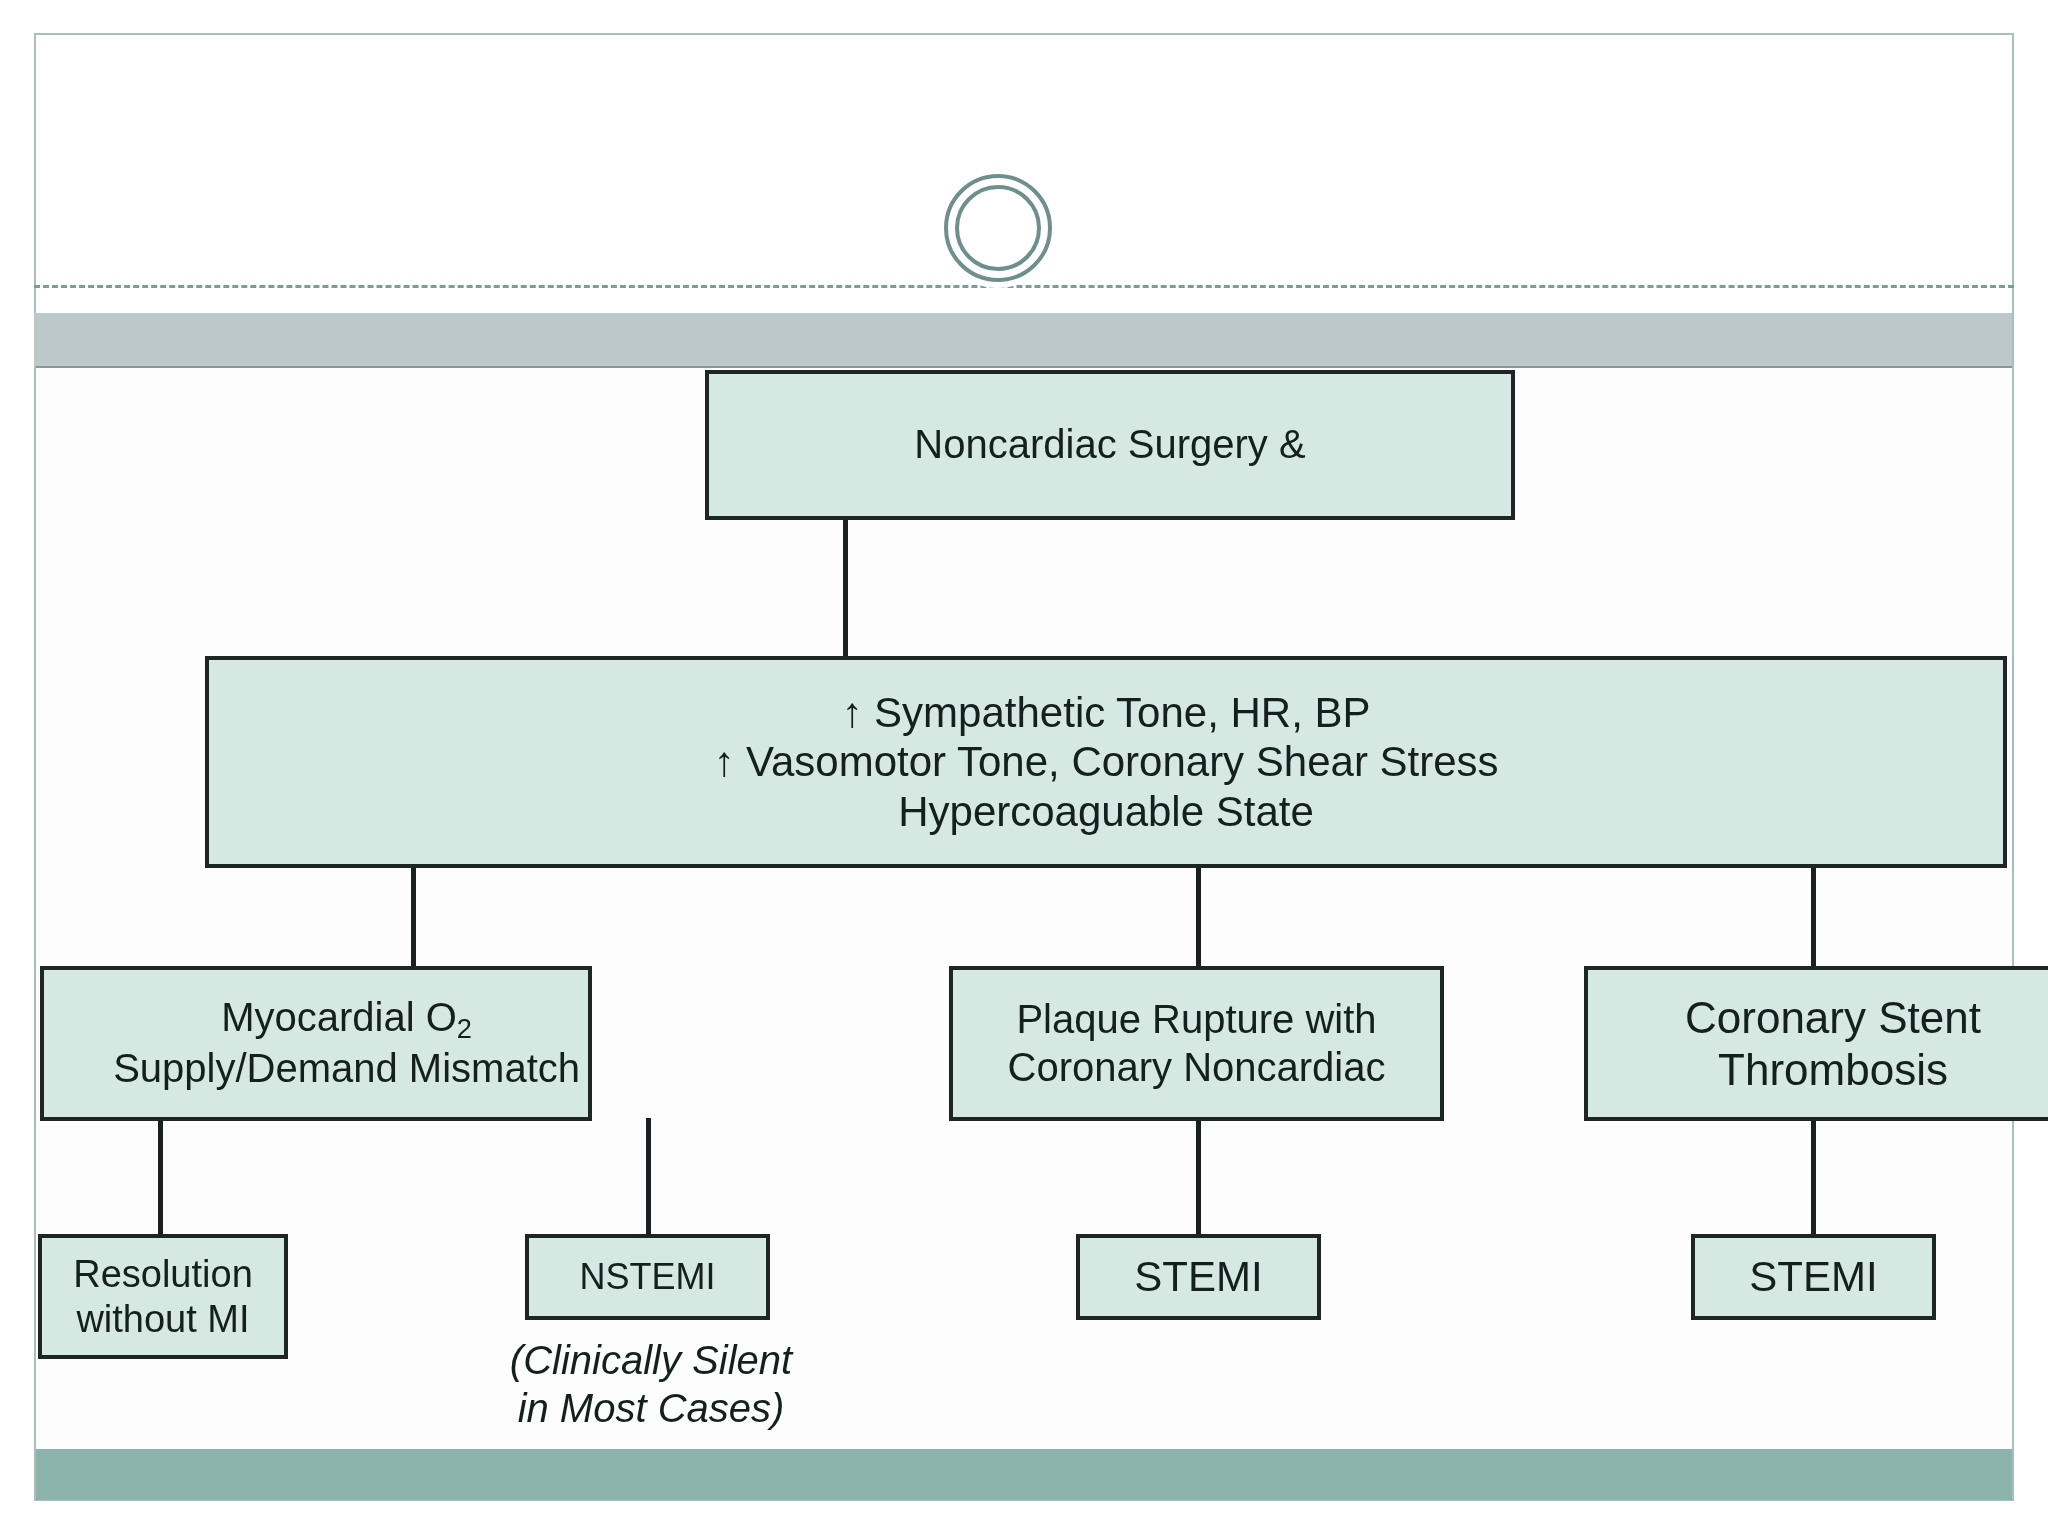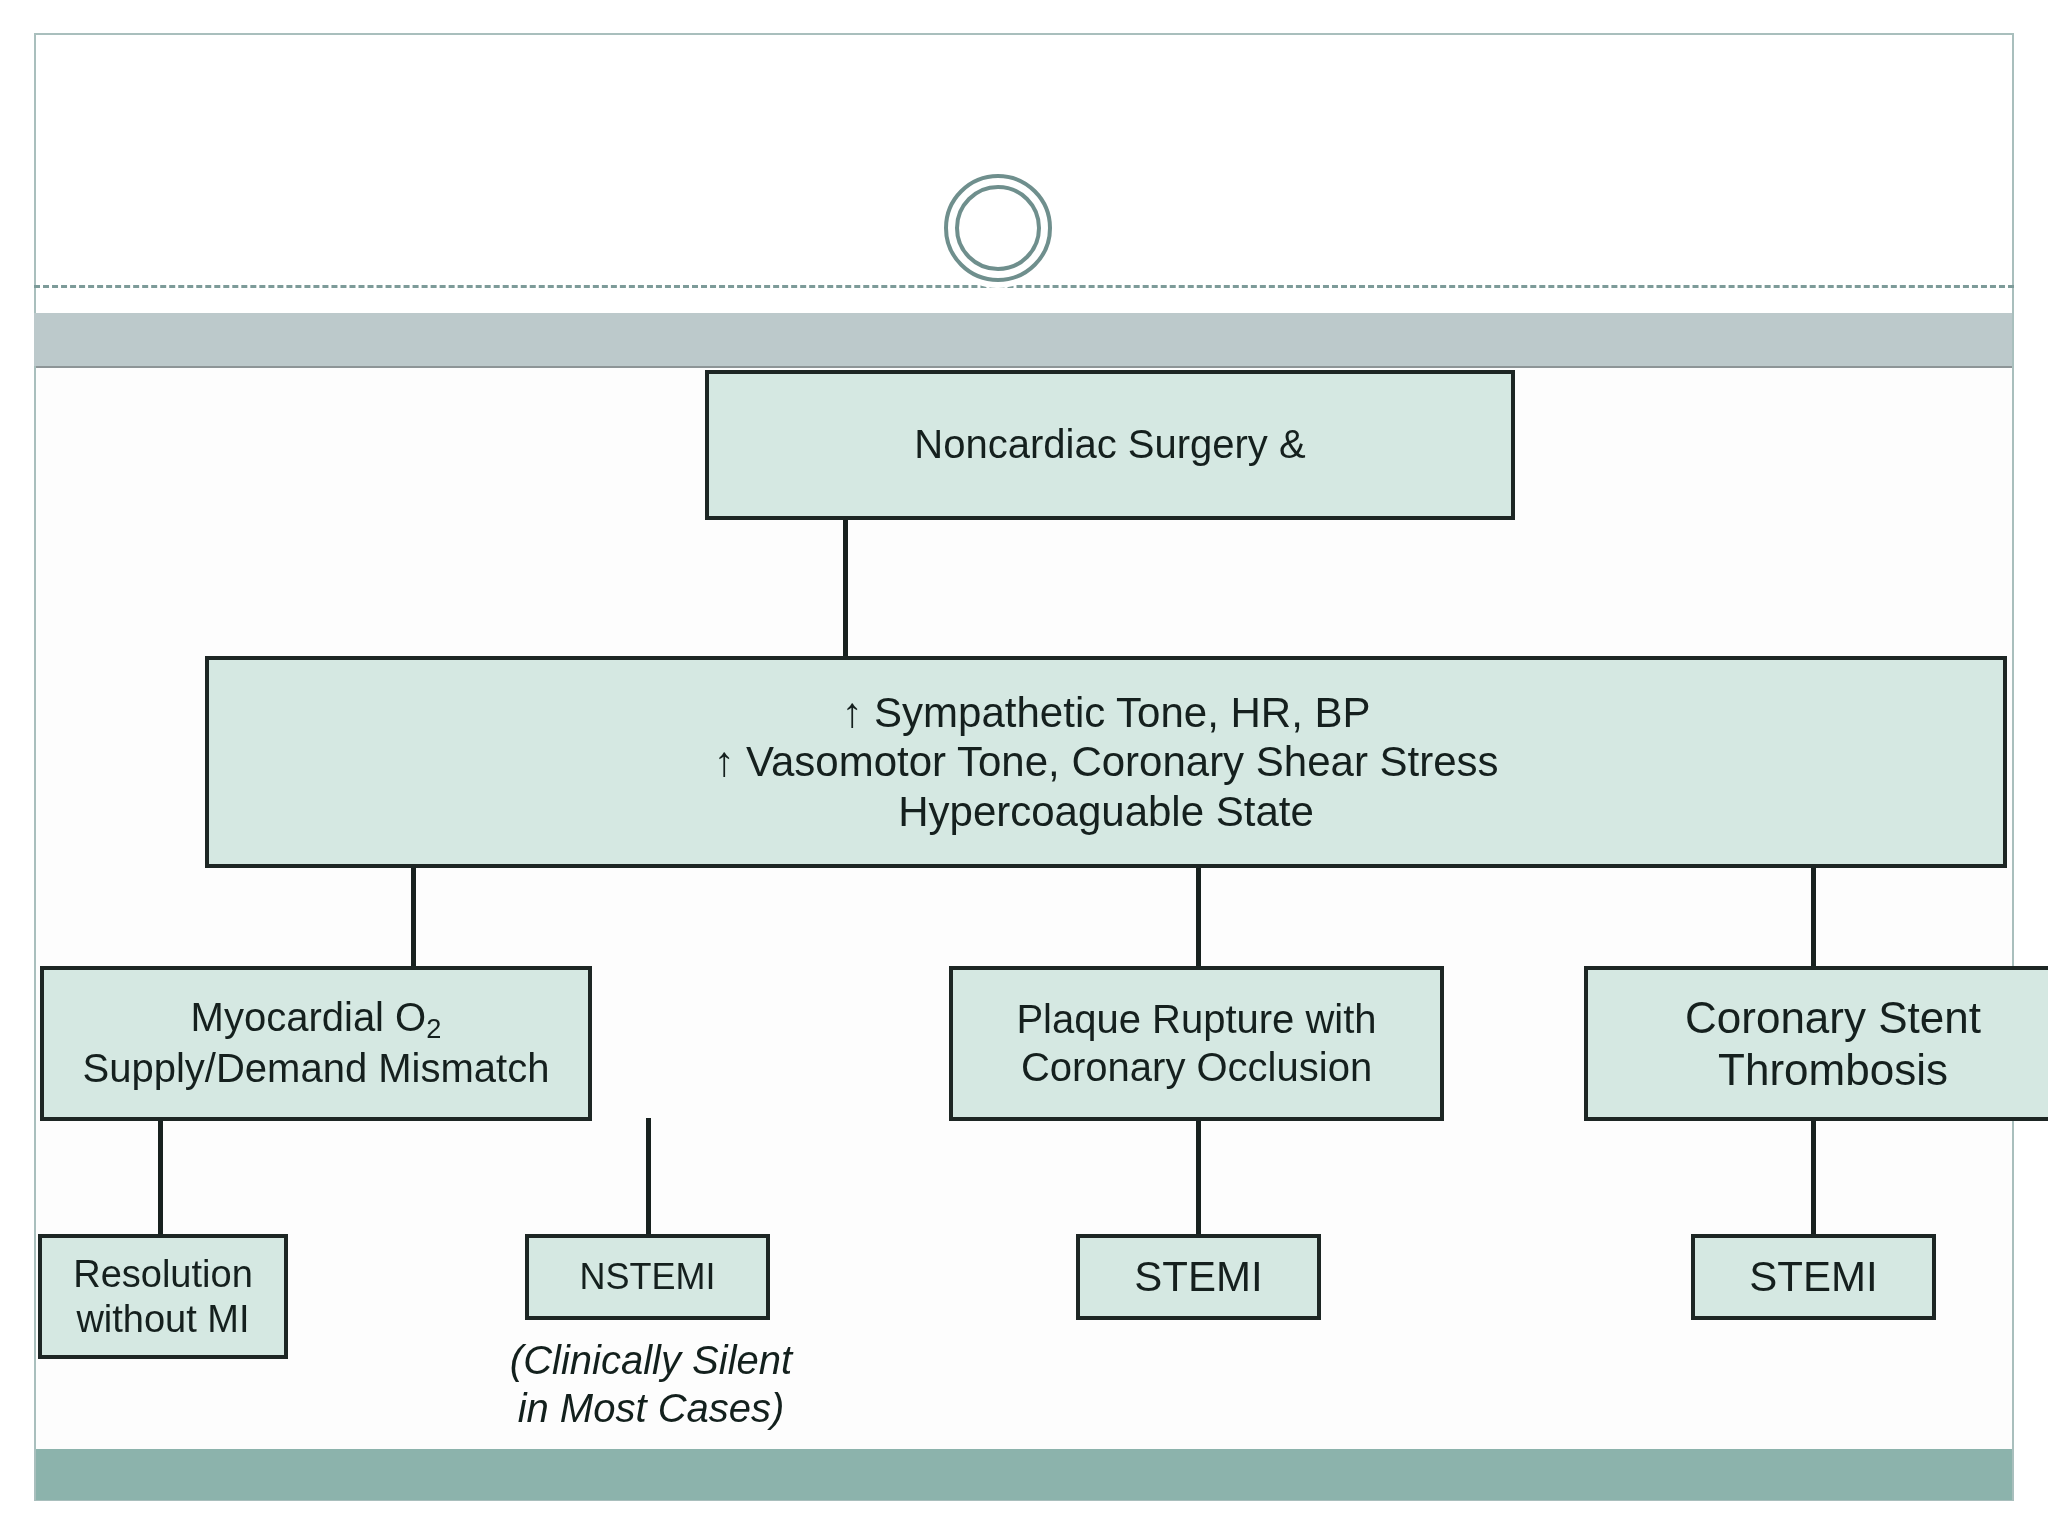--- a/index.html
+++ b/index.html
@@ -85,31 +85,31 @@
     </div>
 
     <div class="node" style="left:169px;top:288px;width:1802px;height:212px;font-size:42px;">
       <span class="txt">
         <span>↑ Sympathetic Tone, HR, BP</span><br>
         <span>↑ Vasomotor Tone, Coronary Shear Stress</span><br>
         <span>Hypercoaguable State</span>
       </span>
     </div>
 
-    <div class="node" style="left:4px;top:598px;width:552px;height:155px;font-size:40px;">
+    <div class="node" style="left:4px;top:598px;width:552px;height:155px;font-size:40px;justify-content:flex-end;">
       <span class="txt">
         <span><span>Myocardial O</span><sub>2</sub></span><br>
         <span>Supply/Demand Mismatch</span>
       </span>
     </div>
 
     <div class="node" style="left:913px;top:598px;width:495px;height:155px;font-size:40px;">
       <span class="txt">
         <span>Plaque Rupture with</span><br>
-        <span>Coronary Occlusion</span>
+        <span>Coronary Noncardiac</span>
       </span>
     </div>
 
     <div class="node" style="left:1548px;top:598px;width:498px;height:155px;font-size:44px;">
       <span class="txt">
         <span>Coronary Stent</span><br>
         <span>Thrombosis</span>
       </span>
     </div>
 

